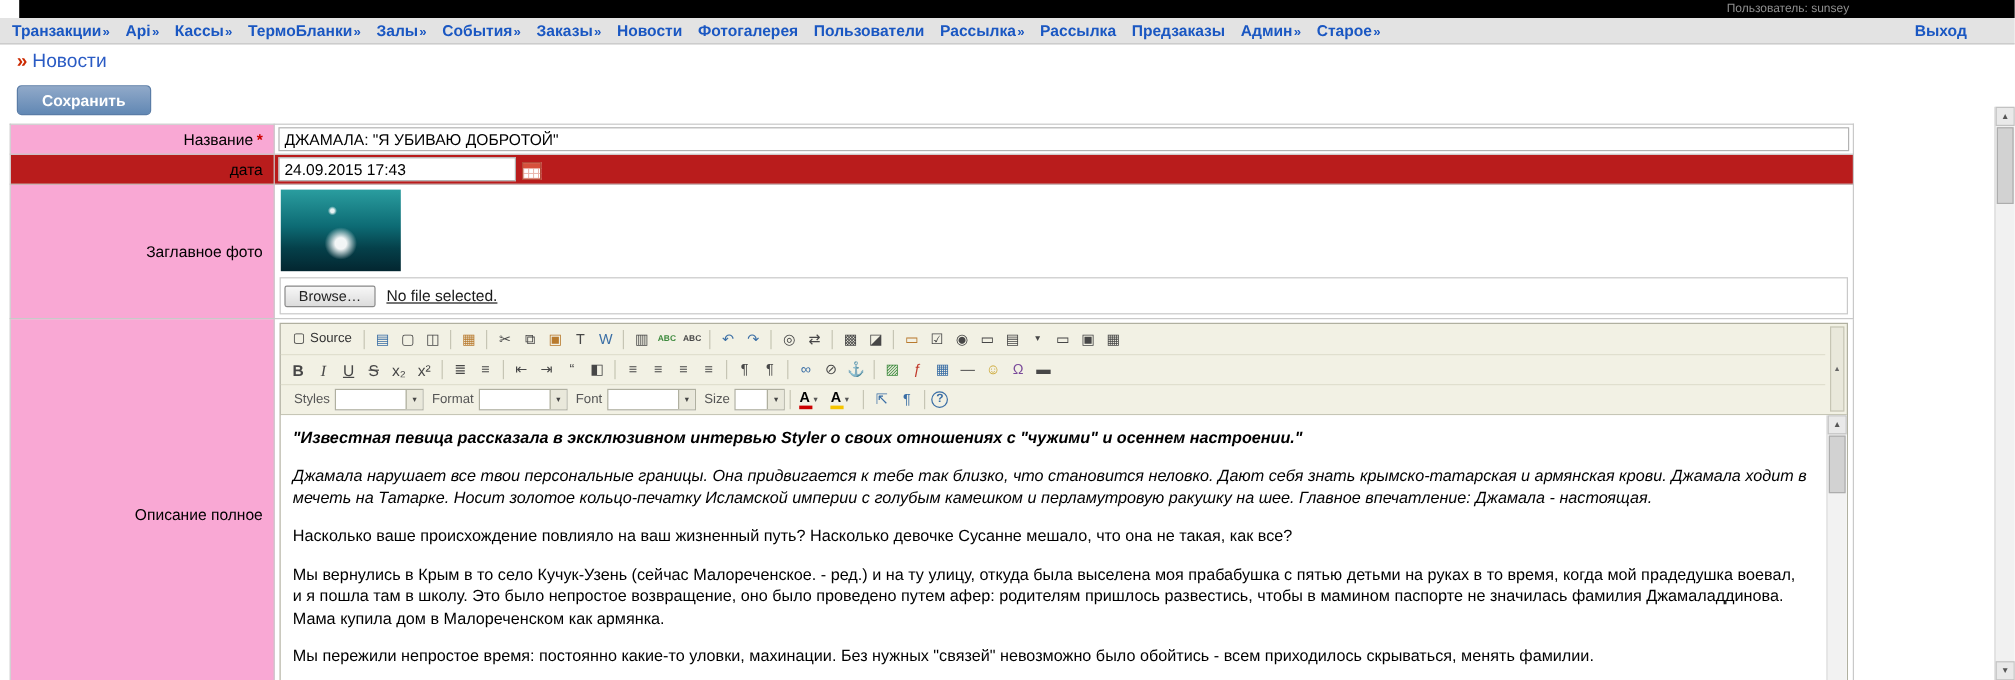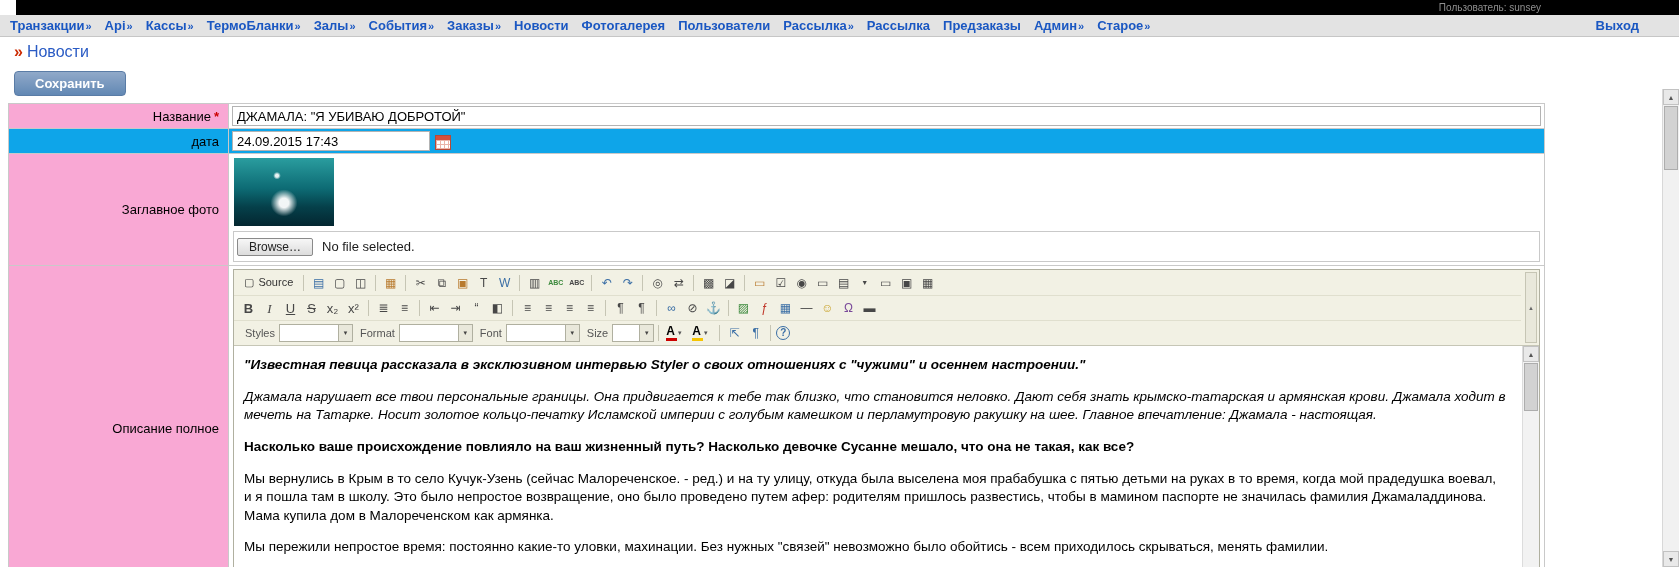--- a/index.html
+++ b/index.html
@@ -23,42 +23,42 @@
   .breadcrumb a { color:#2a5bc4; text-decoration:none; cursor:pointer; }
   
   .savebtn { margin:8px 0 7px 14px; padding:4px 20px; font-size:13px; font-weight:bold;
              color:#fff; background:linear-gradient(#90a9c9,#6288b4); border:1px solid #5a7ca6;
              border-radius:4px; cursor:pointer; font-family:inherit; }
   
   table.form { border-collapse:collapse; margin-left:8px; width:1537px; table-layout:fixed; }
   table.form td { border:1px solid #c9c9c9; font-size:13px; vertical-align:middle; }
   td.lbl { width:220px; text-align:right; padding:3px 9px; background:#f9a8d4; }
   td.fld { padding:2px 3px; background:#fff; }
-  tr.even td { background:#0ea5e9; }
+  tr.even td { background:#b91c1c; }
   .req { color:#cc0000; font-weight:bold; margin-left:3px; }
   input.txt { width:100%; height:20px; border:1px solid #b3b3b3; font-size:13px;
               padding:1px 4px; font-family:inherit; background:#fff; }
   input.date { width:198px; }
   .cal { display:inline-block; width:16px; height:15px; margin-left:5px; vertical-align:middle;
          border:1px solid #b54a38; cursor:pointer;
          background:
            linear-gradient(to bottom, #d6503c 0, #d6503c 4px, rgba(0,0,0,0) 4px),
            repeating-linear-gradient(to right, #eab3a9 0 1px, rgba(0,0,0,0) 1px 4px),
            repeating-linear-gradient(to bottom, #eab3a9 0 1px, rgba(0,0,0,0) 1px 4px),
            #fff; }
   .thumb { width:100px; height:68px; margin:2px 0 5px 2px;
            background:
              radial-gradient(circle at 50% 66%, rgba(255,255,255,.95) 0 7%, rgba(255,255,255,0) 20%),
              radial-gradient(circle at 43% 26%, rgba(255,255,255,.9) 0 2%, rgba(255,255,255,0) 5%),
              linear-gradient(180deg, #2a9d9f 0%, #0d6b74 45%, #05404a 72%, #032630 100%); }
   .filebox { height:31px; border:1px solid #c9c9c9; background:#fff; display:flex;
              align-items:center; padding:1px 3px; margin:0 1px 1px 1px; }
   .browse { font-size:12px; padding:1px 11px; background:linear-gradient(#f7f7f7,#dcdcdc);
             border:1px solid #8a8a8a; border-radius:2px; color:#222; cursor:pointer; font-family:inherit; }
-  .nofile { margin-left:9px; font-size:13px; color:#1a1a1a; }
+  .nofile { margin-left:9px; font-size:13px; color:#1a1a1a;text-decoration:underline; }
   label.chk { display:inline-flex; align-items:center; font-size:13px; cursor:pointer; }
   label.chk input { width:13px; height:13px; margin:0 5px 0 2px; }
   
   .cke { border:1px solid #b0b0a0; margin:1px; background:#f2f1e4; }
   .cke-top { position:relative; padding:0 18px 0 0; border-bottom:1px solid #c6c6b6; }
   .tb-row { display:flex; align-items:center; height:25px; padding:0 4px; }
   .tb-row + .tb-row { border-top:1px solid #e0dfce; }
   .tbtn { min-width:19px; height:19px; display:inline-flex; align-items:center; justify-content:center;
           font-size:12px; color:#474747; margin:0 1px; cursor:pointer; line-height:1; border-radius:2px; }
   .src { font-size:11px; color:#333; padding:0 5px; gap:4px; }
@@ -87,21 +87,21 @@
            font-size:10px; color:#3a6ea5; font-weight:bold; }
   .collapse { position:absolute; right:2px; top:2px; bottom:2px; width:12px; background:#e9e8db;
               border:1px solid #c6c5b4; display:flex; align-items:center; justify-content:center;
               font-size:6px; color:#666; cursor:pointer; }
   
   .cke-contents { position:relative; background:#fff; height:240px; overflow:hidden; }
   .doc { padding:10px 32px 10px 10px; font-size:13.5px; line-height:1.38; }
   .doc p { margin:0 0 13px 0; }
   .p-bi { font-weight:bold; font-style:italic; }
   .p-i  { font-style:italic; }
-  .p-b  { font-weight:bold; }
+  .p-b  { font-weight:normal; }
   
   .vscroll { position:absolute; top:0; right:0; bottom:0; width:17px; background:#f2f2f2;
              border-left:1px solid #dcdcdc; }
   .sc-btn { height:16px; background:#e9e9e9; border:1px solid #c2c2c2; font-size:7px; color:#555;
             display:flex; align-items:center; justify-content:center; cursor:pointer; }
   .sc-btn.bottom { position:absolute; bottom:0; left:0; right:0; }
   .sc-thumb { margin:1px; height:48px; background:#d2d2d2; border:1px solid #adadad; cursor:pointer; }
   .page-scroll { position:absolute; right:0; top:89px; bottom:0; width:17px; background:#f1f1f1;
                  border-left:1px solid #d8d8d8; }
   .page-scroll .sc-thumb { height:64px; }

